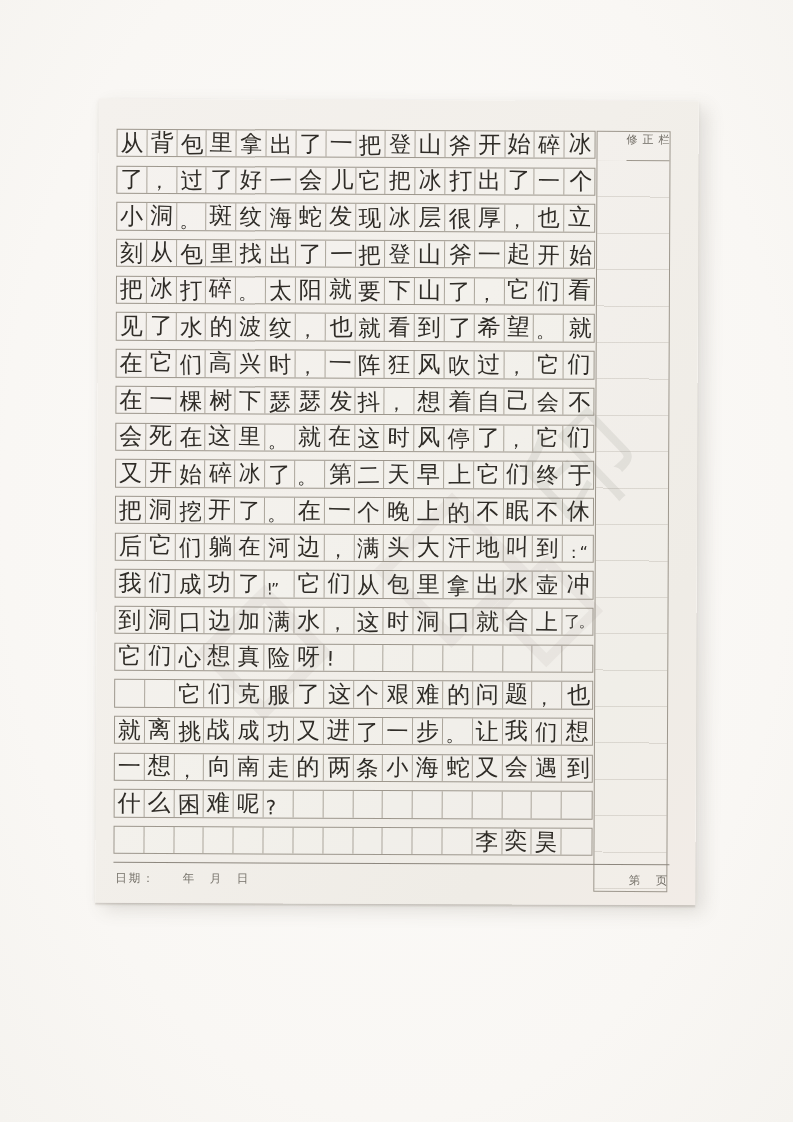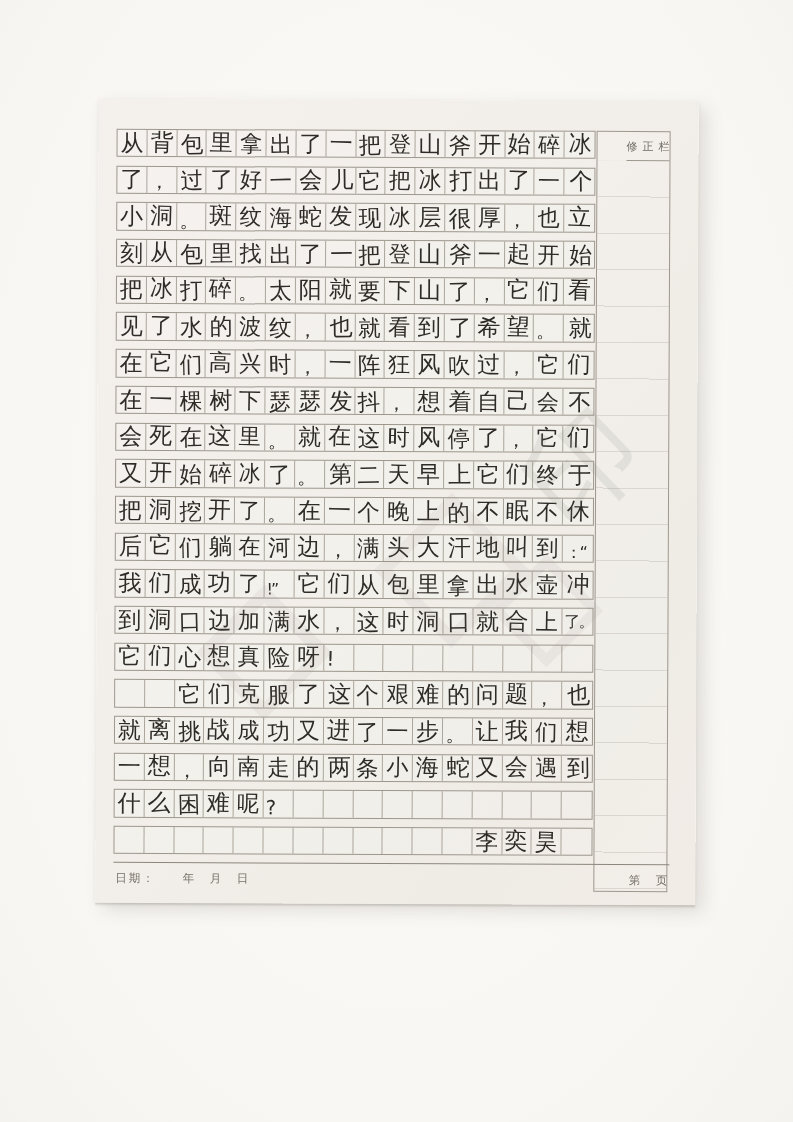--- a/index.html
+++ b/index.html
@@ -41,21 +41,21 @@
   .cell.punct{align-items:flex-end;justify-content:flex-start;padding:0 0 1px 2px;}
   .cell.punct .hw{font-size:20px;}
   .cell.tight .hw{font-size:16px;letter-spacing:-2px;}
   .correction-col{
     box-sizing:border-box;width:74px;height:761px;margin-left:1px;
     border:1px solid #9d978d;display:flex;flex-direction:column;
     background:rgba(255,255,255,.10);
   }
   .correction-header{
     box-sizing:border-box;height:29px;border-bottom:1px solid #9d978d;
-    display:flex;align-items:center;justify-content:center;margin-left:29px;
+    display:flex;align-items:flex-start;justify-content:center;margin-left:29px;
   }
   .correction-header span{
     font-size:11px;color:#6e6a62;letter-spacing:5px;padding-left:5px;white-space:nowrap;
   }
   .correction-body{
     flex:1;
     background:repeating-linear-gradient(180deg,
       transparent 0px, transparent 35.4px,
       rgba(160,153,142,.28) 35.4px, rgba(160,153,142,.28) 36.4px);
   }

